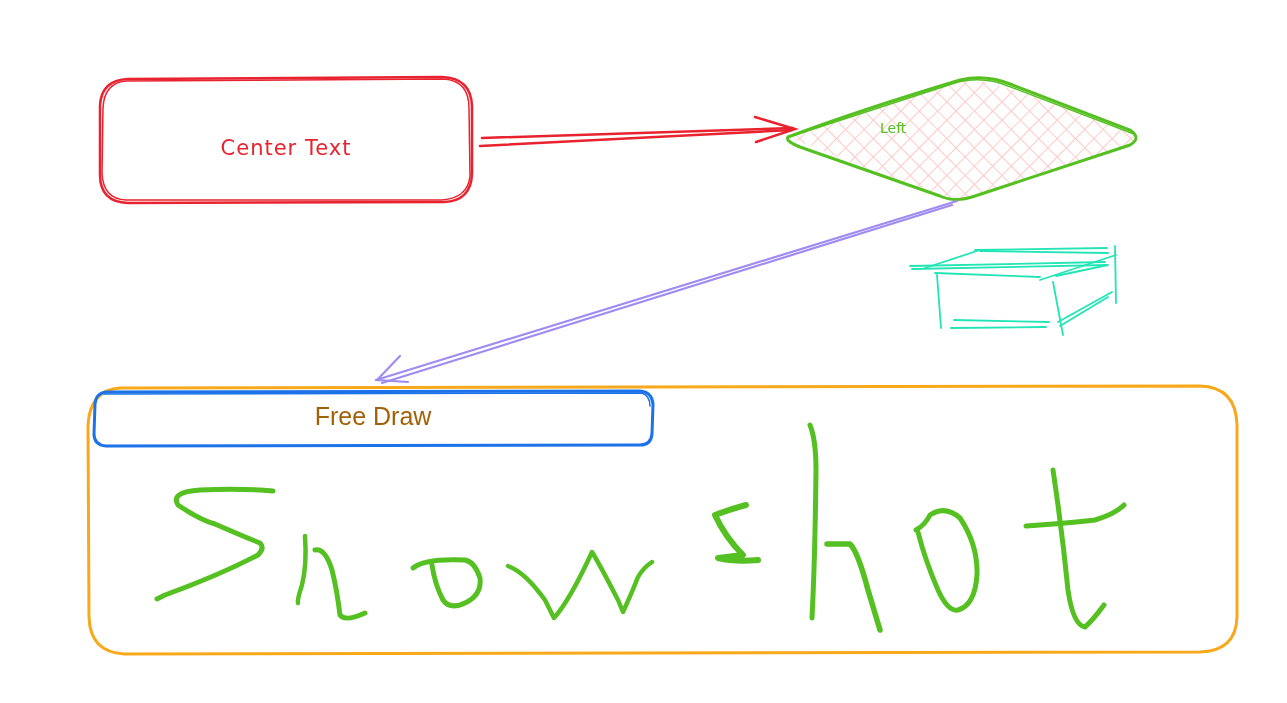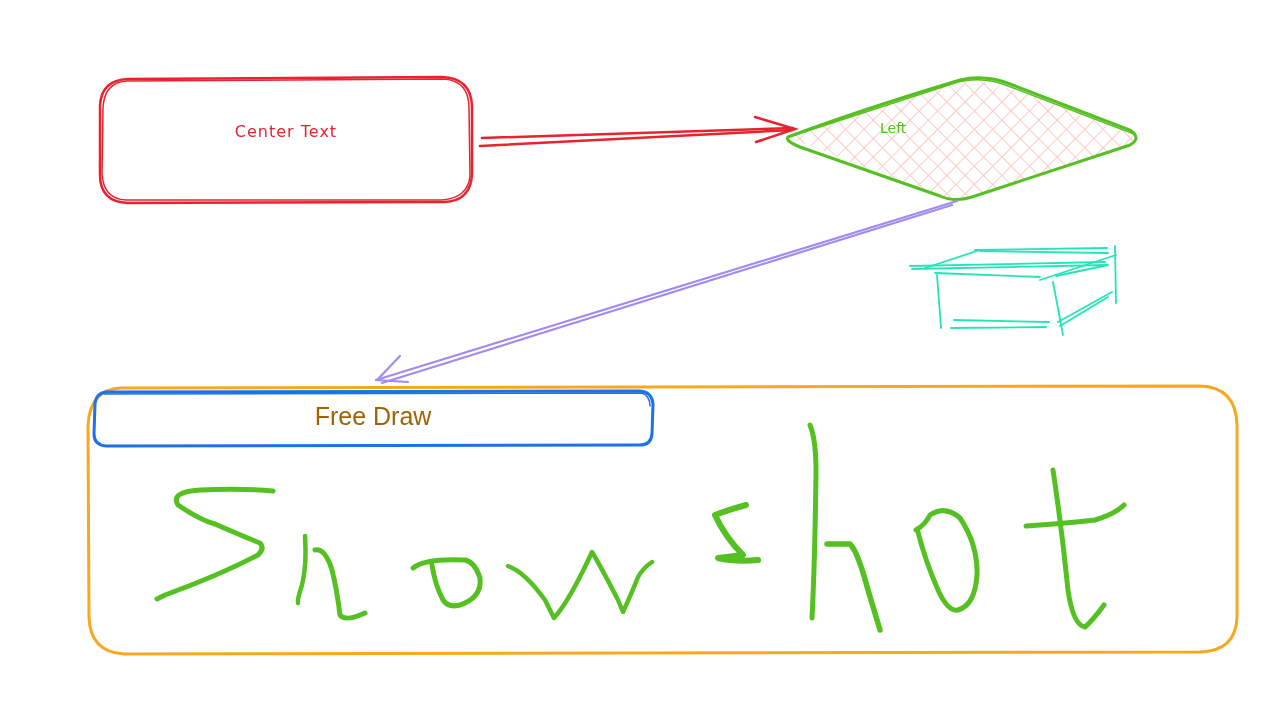--- a/index.html
+++ b/index.html
@@ -1,20 +1,20 @@
 <!DOCTYPE html>
 <html><head>
   <meta charset="utf-8">
   <style>
     html, body { margin: 0; padding: 0; background: #ffffff; }
     body { width: 1287px; height: 703px; position: relative; overflow: hidden; }
     #canvas { position: absolute; left: 0; top: 0; width: 1287px; height: 703px; }
     .lbl { position: absolute; white-space: nowrap; }
     .hand { font-family: "DejaVu Sans", sans-serif; }
-    .label-center { left: 100px; top: 122px; width: 372px; text-align: center; font-size: 16px; letter-spacing: 1px; }
+    .label-center { left: 100px; top: 136px; width: 372px; text-align: center; font-size: 21px; letter-spacing: 1px; }
     .label-left { left: 880px; top: 120px; font-size: 14px; }
     .label-free { left: 95px; top: 402px; width: 556px; text-align: center; font-family: "Liberation Sans", sans-serif; font-size: 25px; }
   </style>
 </head>
 <body>
 
 <svg id="canvas" viewBox="0 0 1287 703" xmlns="http://www.w3.org/2000/svg">
   <defs>
     <pattern id="hatch" width="13" height="13" patternUnits="userSpaceOnUse" patternTransform="rotate(45)">
       <line x1="0" y1="0" x2="0" y2="13" stroke="#ffc9c9" stroke-width="2"></line>

